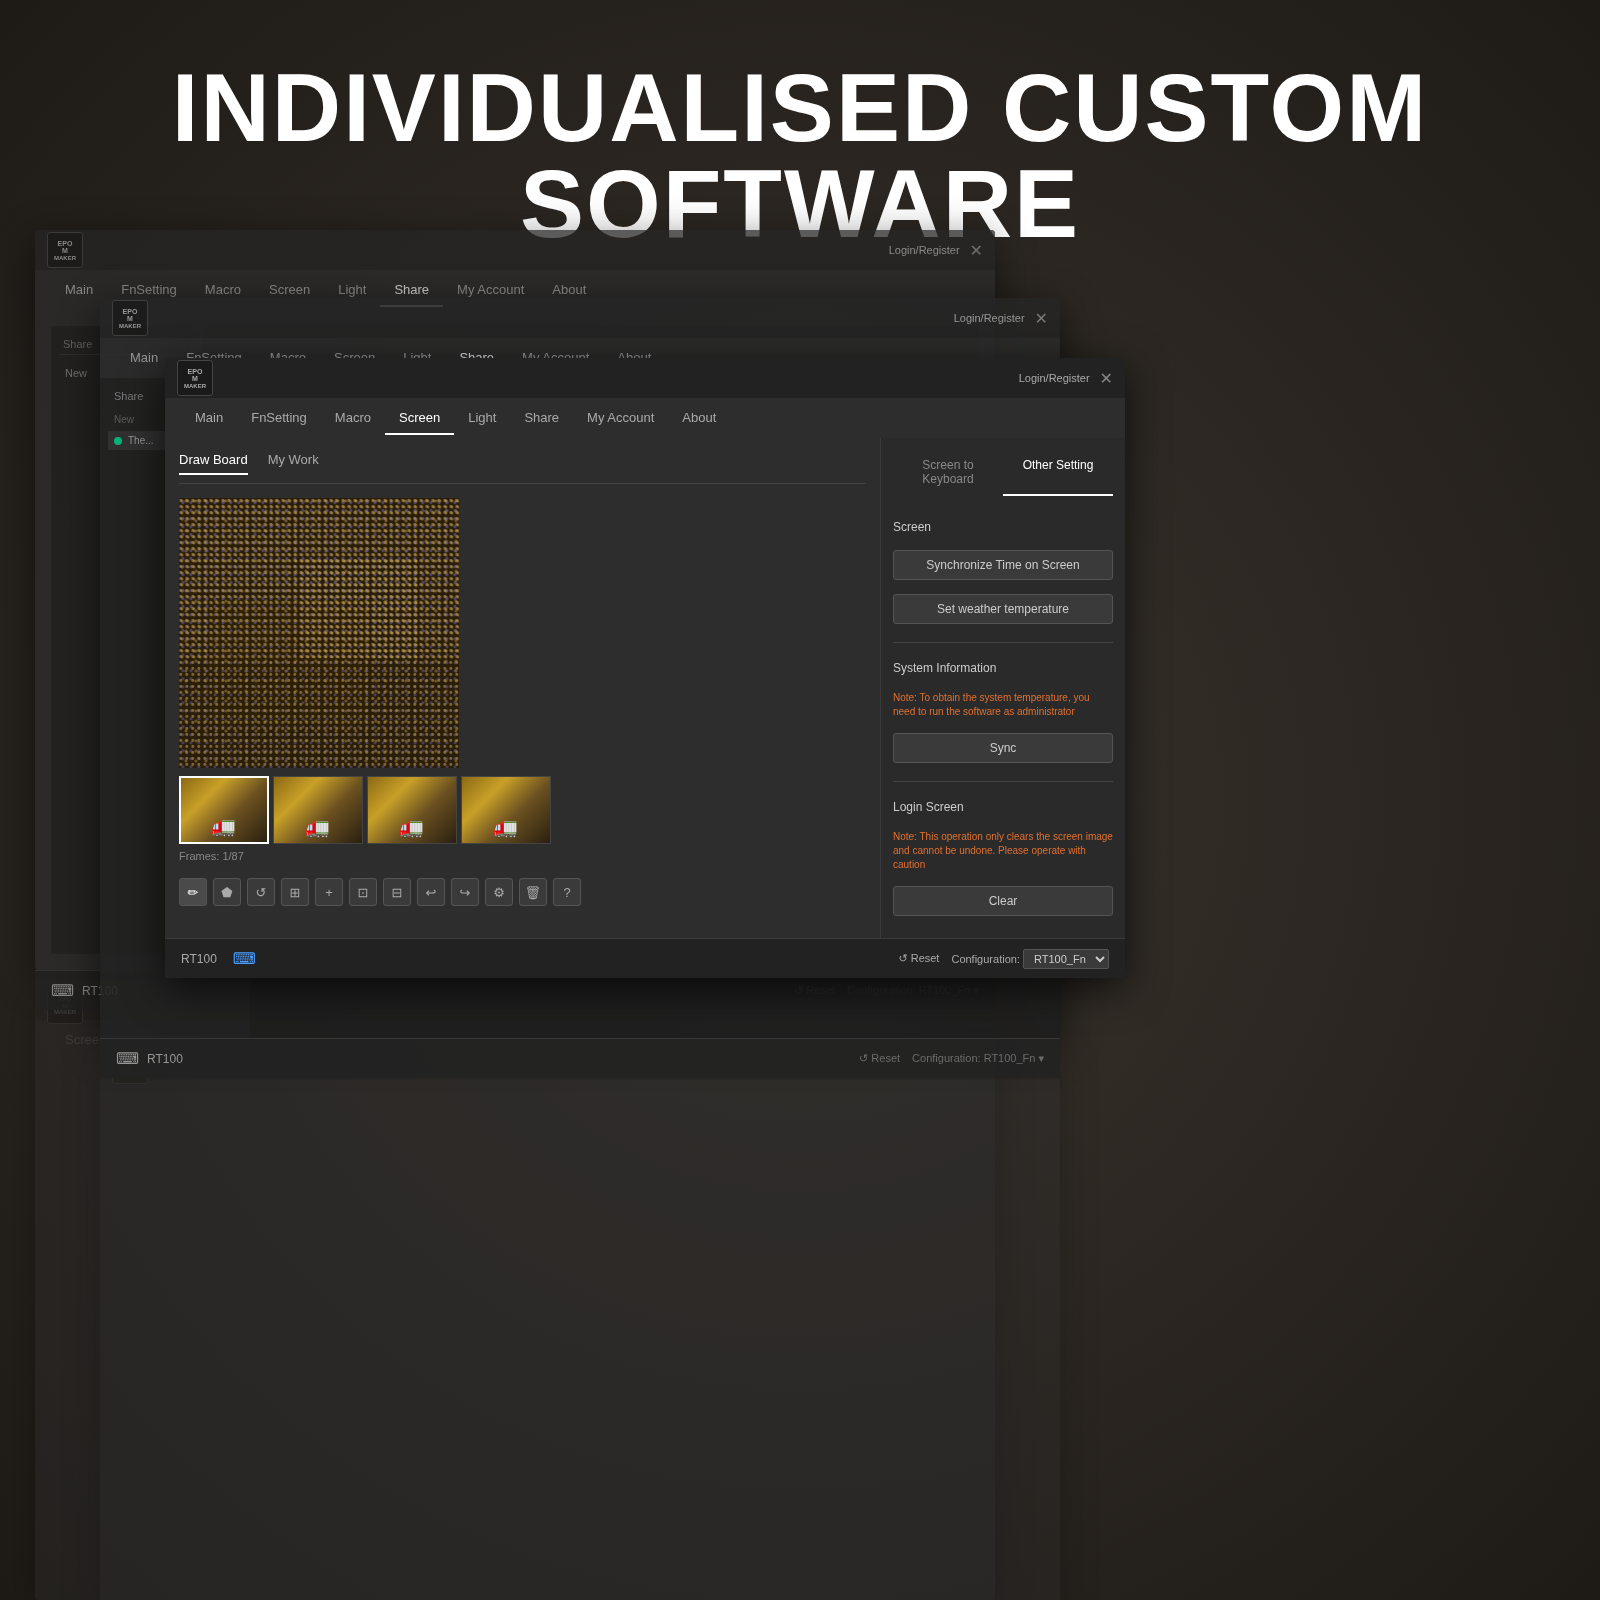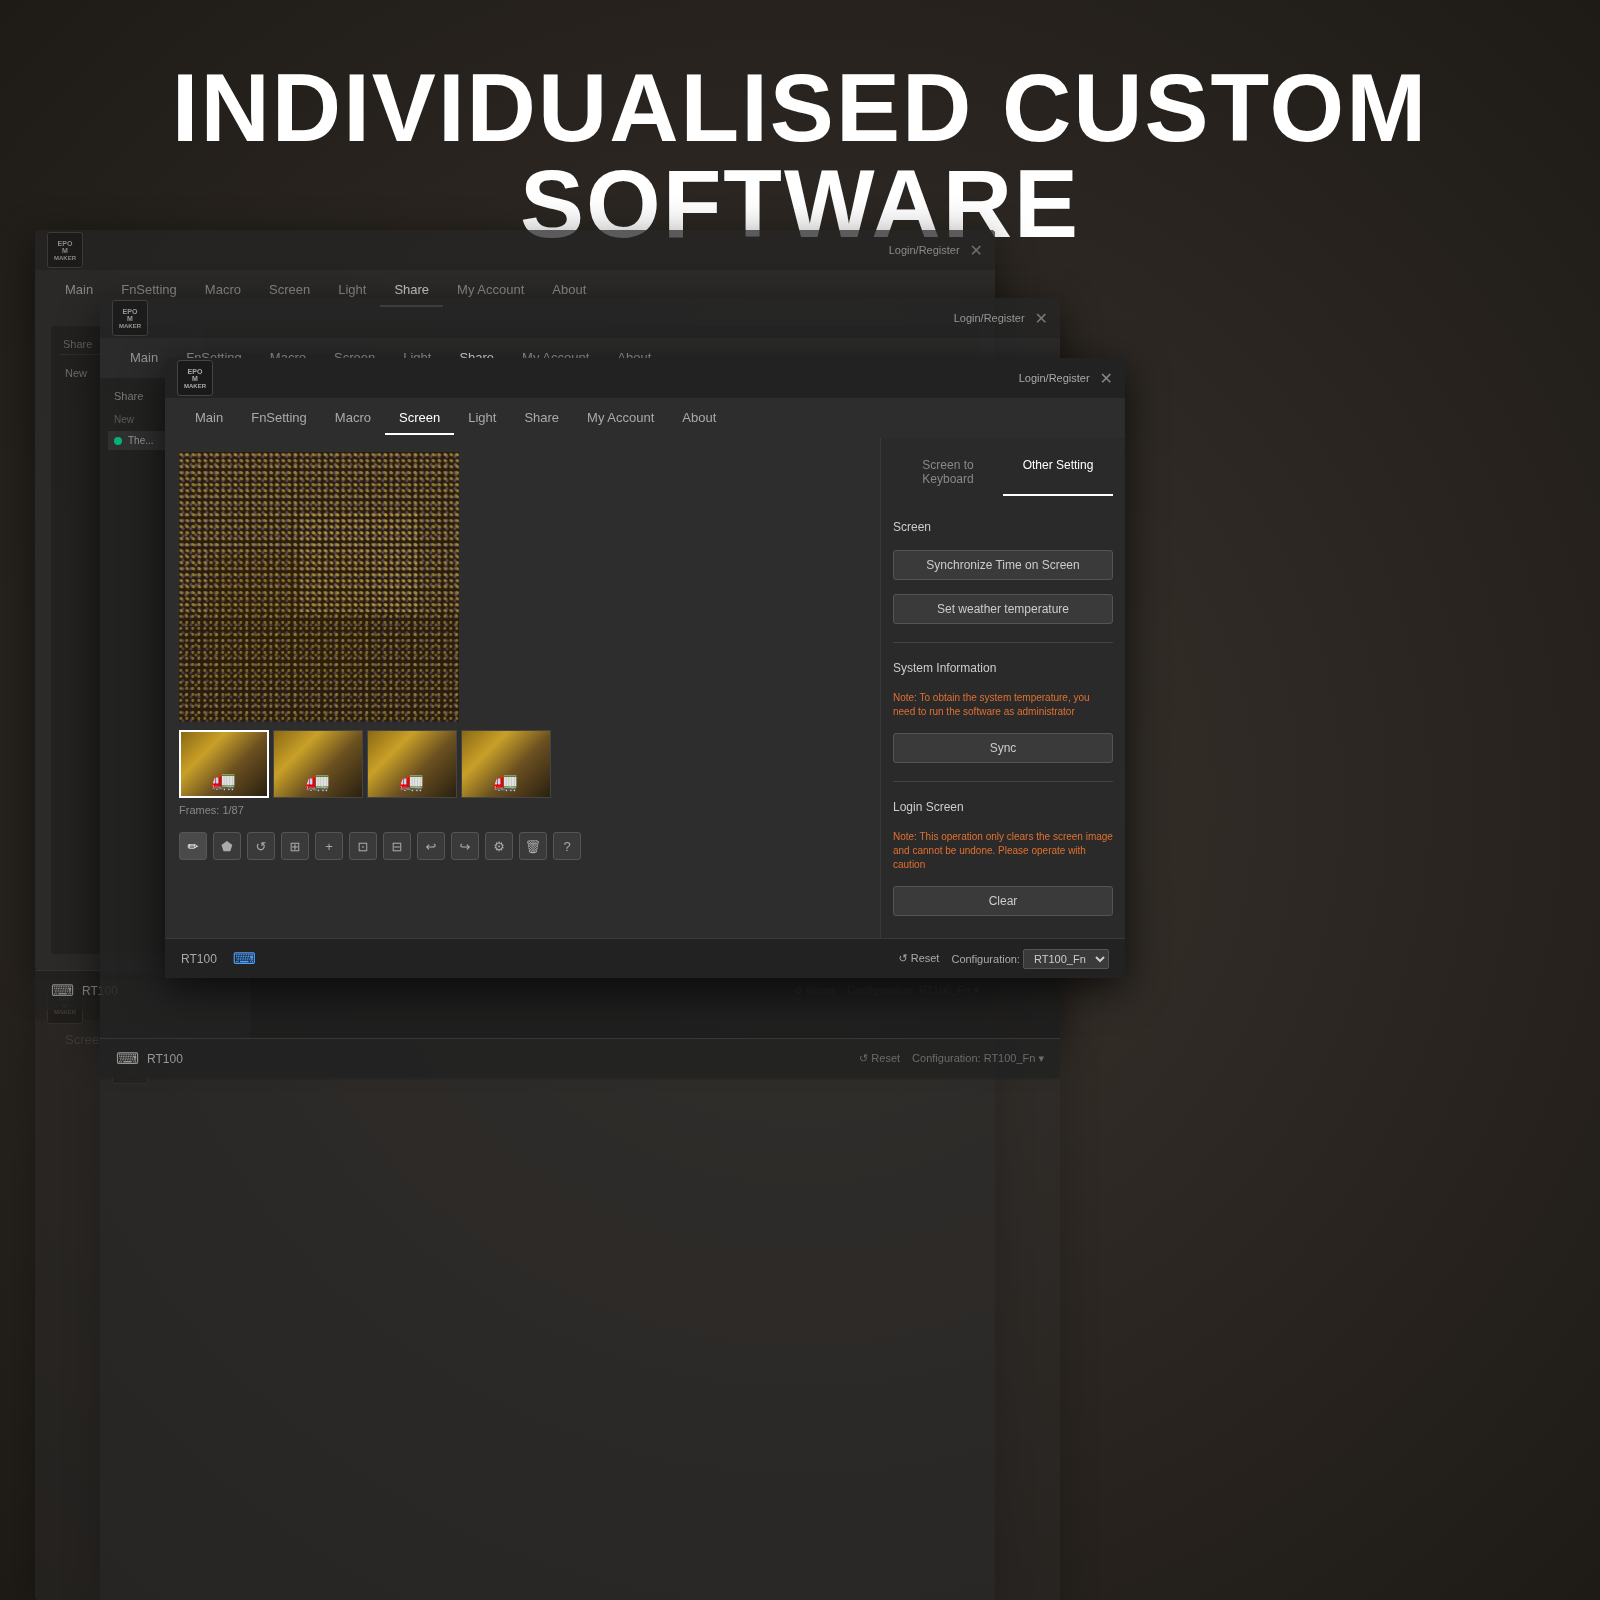--- a/index.html
+++ b/index.html
@@ -560,20 +560,24 @@
     <span class="nav-item">Light</span>
     <span class="nav-item">Share</span>
     <span class="nav-item">My Account</span>
     <span class="nav-item">About</span>
   </div>
 
   <div style="display:flex; flex:1; height: calc(100% - 120px);">
 
     <div style="flex:1; padding:14px; display:flex; flex-direction:column;">
 
+      <div class="inner-tabs">
+        <span class="inner-tab active">Draw Board</span>
+        <span class="inner-tab">My Work</span>
+      </div>
 
       <div class="canvas-area">
         <div class="canvas-dotted-image">
 
           <svg width="100%" height="100%" style="position:absolute;inset:0;">
             <defs>
               <pattern id="dots" width="6" height="6" patternUnits="userSpaceOnUse">
                 <circle cx="3" cy="3" r="1.5" fill="rgba(180,150,80,0.7)"></circle>
               </pattern>
               <pattern id="dots2" width="8" height="8" patternUnits="userSpaceOnUse">

